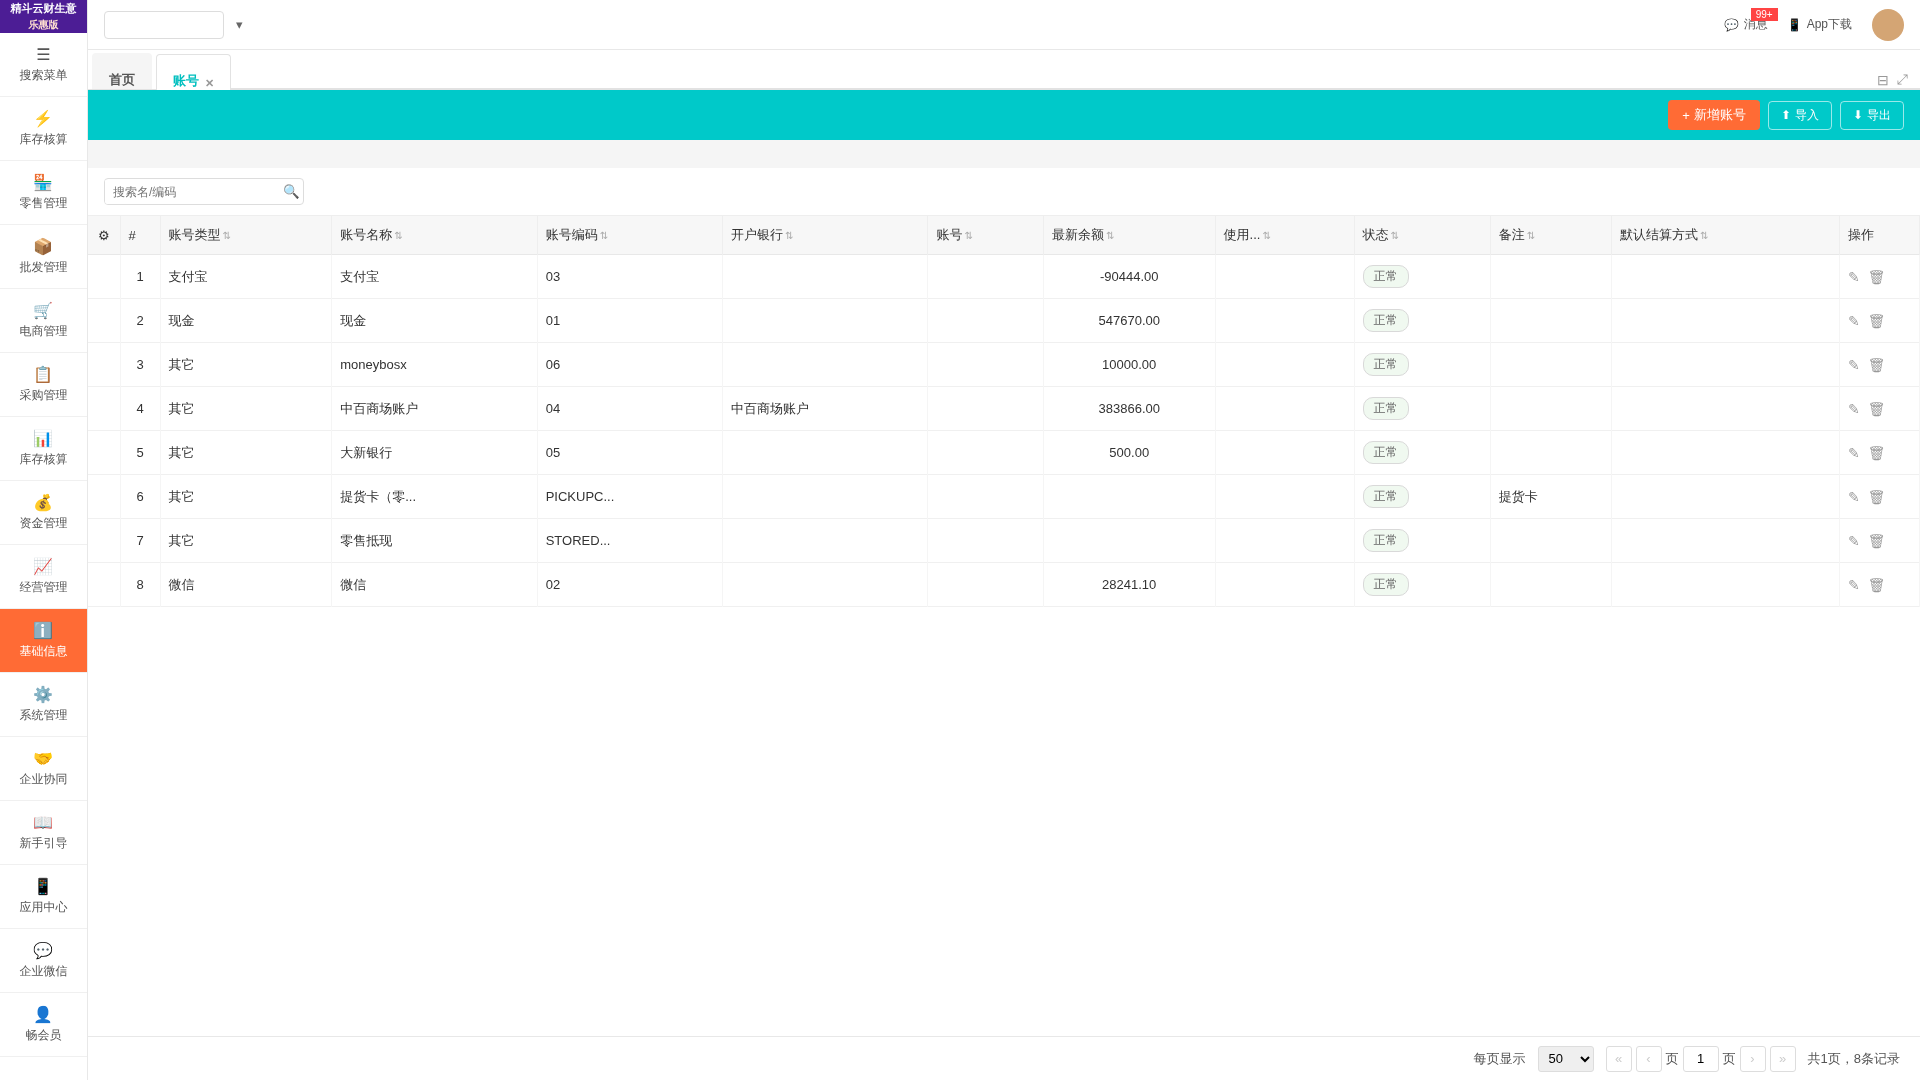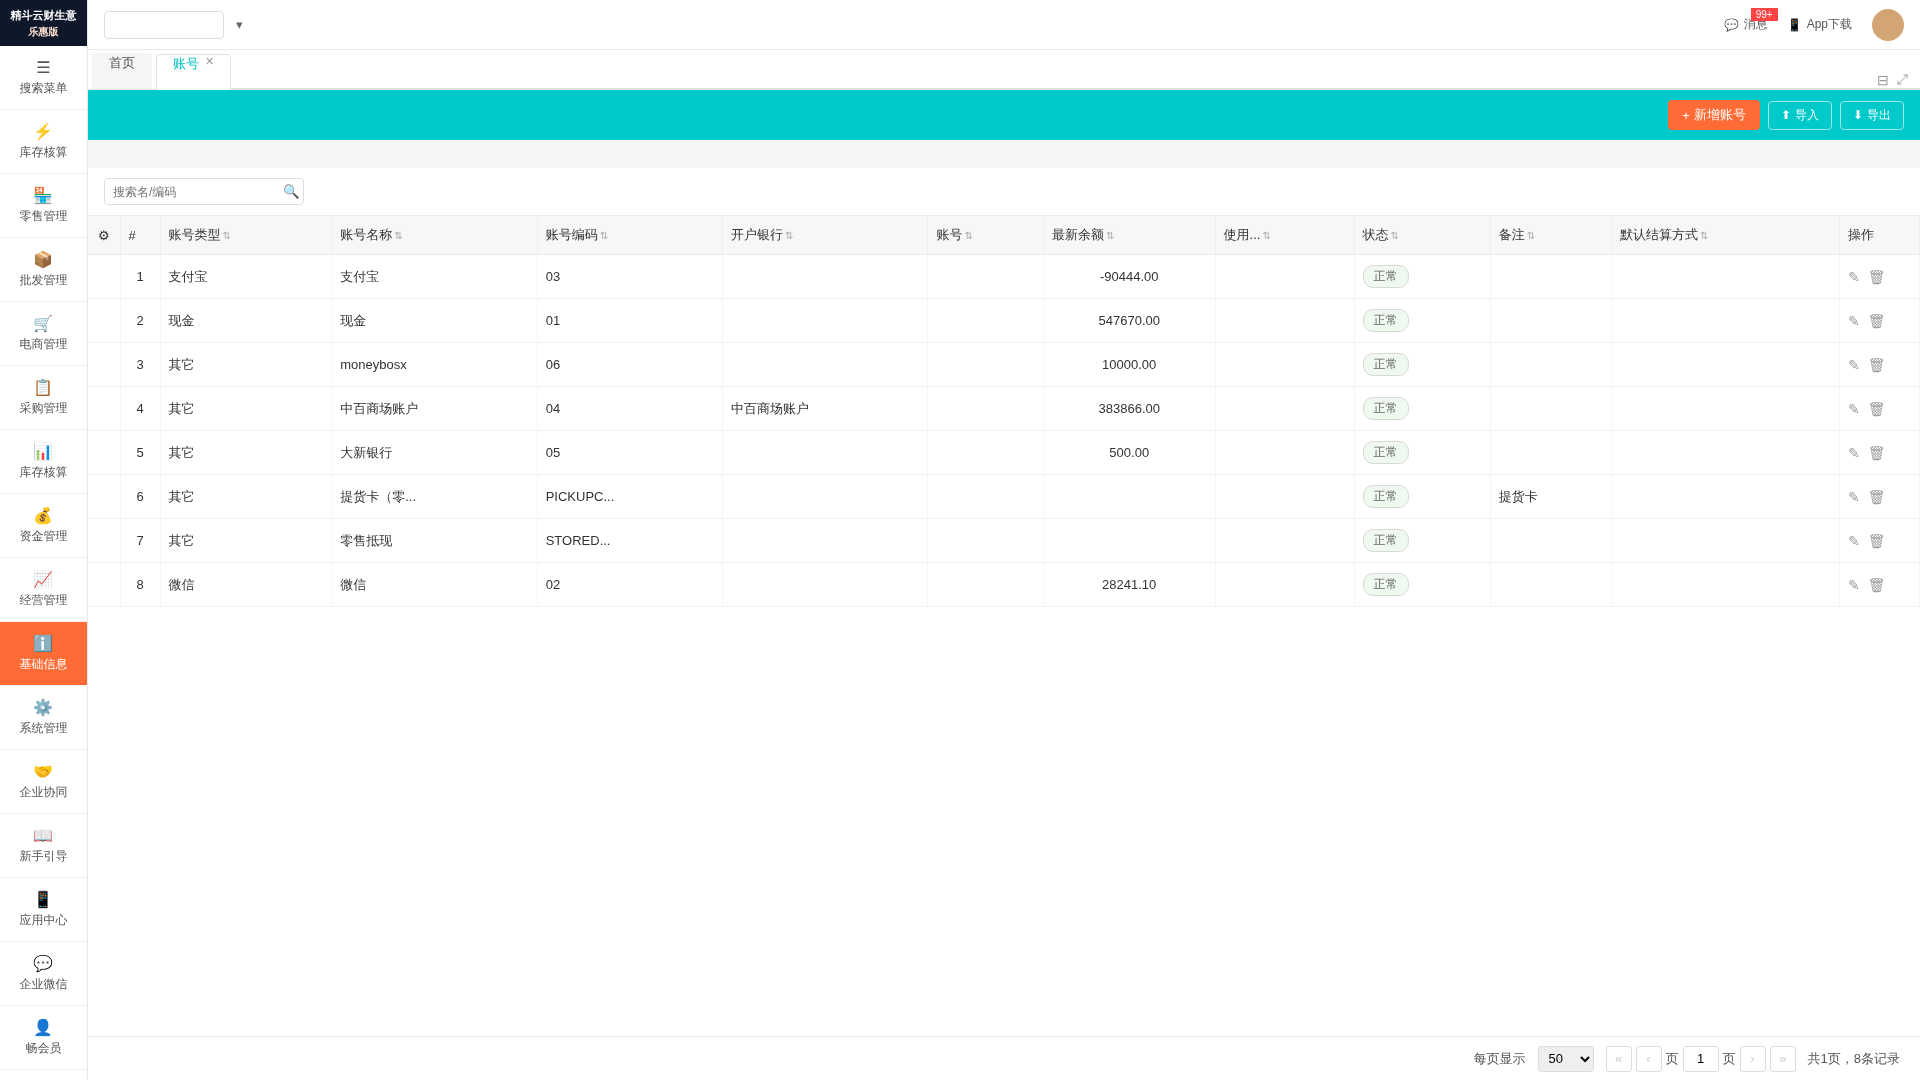--- a/index.html
+++ b/index.html
@@ -8,22 +8,22 @@
     
     .sidebar {
       width: 88px;
       background: #fff;
       display: flex;
       flex-direction: column;
       border-right: 1px solid #e8e8e8;
       flex-shrink: 0;
     }
     .sidebar-logo {
-      background: #0f172a;
-      height: 46px;
+      background: #4c1d95;
+      height: 33px;
       display: flex;
       align-items: center;
       justify-content: center;
       color: #fff;
       font-size: 12px;
       font-weight: bold;
       padding: 4px;
       flex-direction: column;
     }
     .sidebar-logo-text { font-size: 10px; color: #ffe0d0; margin-top: 2px; }
@@ -78,30 +78,31 @@
       background: #fff;
       border-bottom: 1px solid #e2e2e2;
       display: flex;
       align-items: flex-end;
       padding: 0 0 0 0;
     }
     .tab {
       height: 36px;
       padding: 0 16px;
       display: flex;
-      align-items: flex-start;
+      align-items: flex-end;
       gap: 6px;
       cursor: pointer;
       font-size: 13px;
       color: #555;
       border: 1px solid transparent;
       border-bottom: none;
       border-radius: 4px 4px 0 0;
       background: #f5f5f5;
       margin-left: 4px;
+      font-weight: bold;
     }
     .tab.active {
       background: #fff;
       border-color: #e2e2e2;
       border-bottom-color: #fff;
       color: #00bfbf;
       position: relative;
       bottom: -1px;
     }
     .tab-close { color: #999; font-size: 11px; cursor: pointer; }

